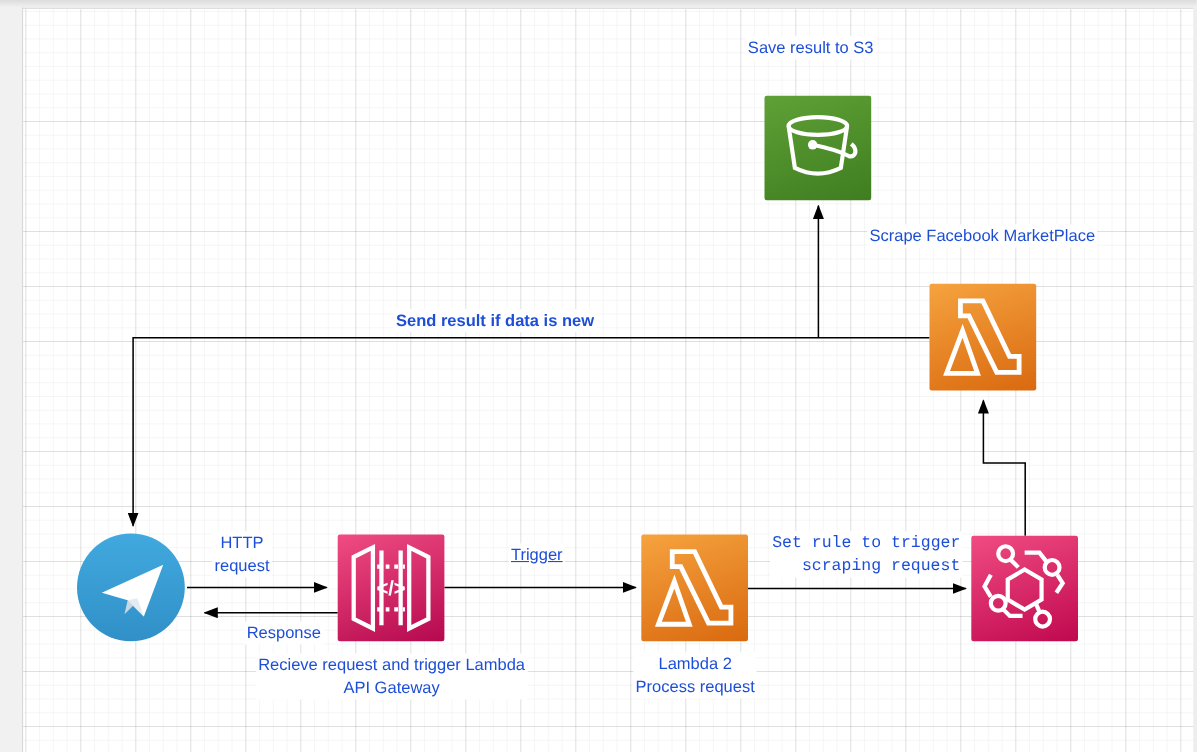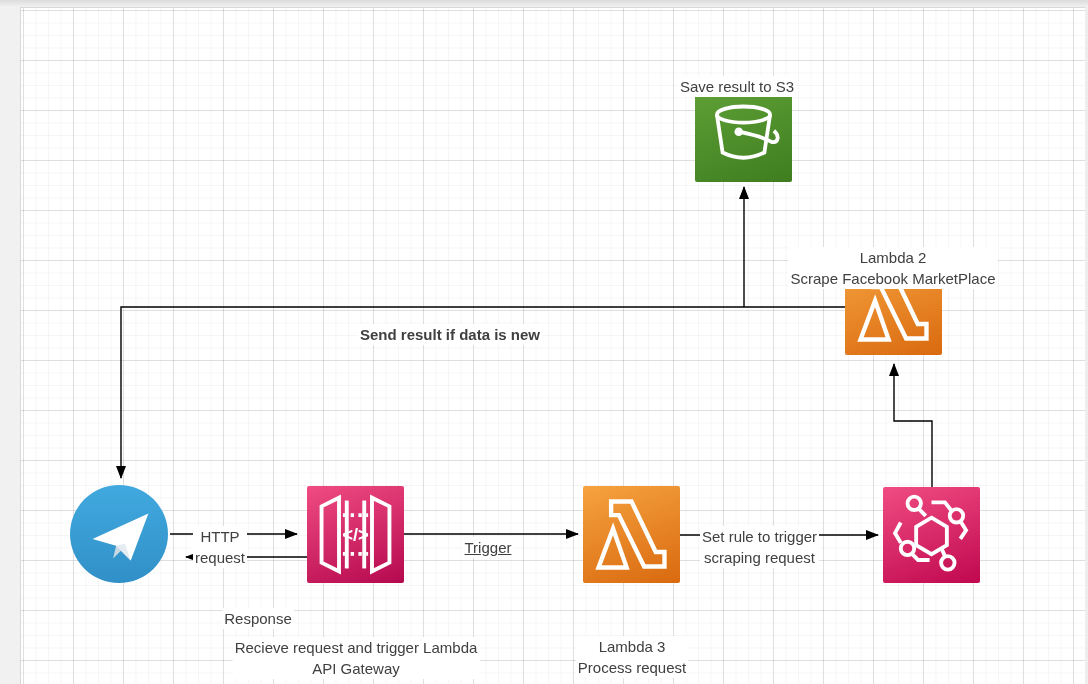--- a/index.html
+++ b/index.html
@@ -38,34 +38,34 @@
     background:linear-gradient(160deg,#f04c82,#b5094f); }
   .lambda1 { left:583px; top:486px; width:97px; height:97px;
     background:linear-gradient(160deg,#f6a33f,#d9690f); }
   .eventbridge { left:883px; top:487px; width:97px; height:96px;
     background:linear-gradient(160deg,#f04c82,#c0084f); }
   .lambda2 { left:845px; top:258px; width:97px; height:97px;
     background:linear-gradient(160deg,#f6a33f,#d9690f); }
   .s3 { left:695px; top:87px; width:97px; height:95px;
     background:linear-gradient(160deg,#5fa136,#3f7d20); }
 
-  .label { position:absolute; font-size:15px; color:#404040; line-height:21px;
-    white-space:nowrap; background:#ffffff; padding:0 2px;margin-top:43px; }
+  .label { position:absolute; font-size:15px; color:#1d4ed8; line-height:21px;
+    white-space:nowrap; background:#ffffff; padding:0 2px; }
   .label.centered { transform:translateX(-50%); text-align:center; }
   .label span { display:block; }
 
   .lbl-s3 { left:737px; top:33px; }
   .lbl-lambda2 { left:893px; top:204px; }
   .lbl-sendresult { left:450px; top:281px;font-weight:bold; }
   .lbl-http { left:220px; top:483px; }
   .lbl-response { left:258px; top:565px; }
   .lbl-apigw { left:356px; top:594px; }
   .lbl-trigger { left:488px; top:494px;text-decoration:underline; }
   .lbl-lambda1 { left:632px; top:593px; }
-  .lbl-setrule { left:700px; top:483px; text-align:center; }
+  .lbl-setrule { left:700px; top:483px; text-align:right;font-family:Liberation Mono, monospace; }
 </style>
 </head>
 <body>
 
 <div class="top-chrome"></div>
 
 <div class="canvas"></div>
 <div class="right-sliver"></div>
 
 <svg class="edges" viewBox="0 0 1088 684">
@@ -152,41 +152,40 @@
     </g>
     <circle cx="45" cy="47" r="4.5" fill="#ffffff"></circle>
   </svg>
 </div>
 
 <div class="label centered lbl-s3">
   <span>Save result to S3</span>
 </div>
 
 <div class="label centered lbl-lambda2">
-  <span>Lambda 2</span>
   <span>Scrape Facebook MarketPlace</span>
 </div>
 
 <div class="label centered lbl-sendresult">Send result if data is new</div>
 
 <div class="label centered lbl-http">
   <span>HTTP</span>
   <span>request</span>
 </div>
 
 <div class="label centered lbl-response">Response</div>
 
 <div class="label centered lbl-apigw">
   <span>Recieve request and trigger Lambda</span>
   <span>API Gateway</span>
 </div>
 
 <div class="label centered lbl-trigger">Trigger</div>
 
 <div class="label centered lbl-lambda1">
-  <span>Lambda 3</span>
+  <span>Lambda 2</span>
   <span>Process request</span>
 </div>
 
 <div class="label lbl-setrule">
   <span>Set rule to trigger</span>
   <span>scraping request</span>
 </div>
 
 </body></html>

